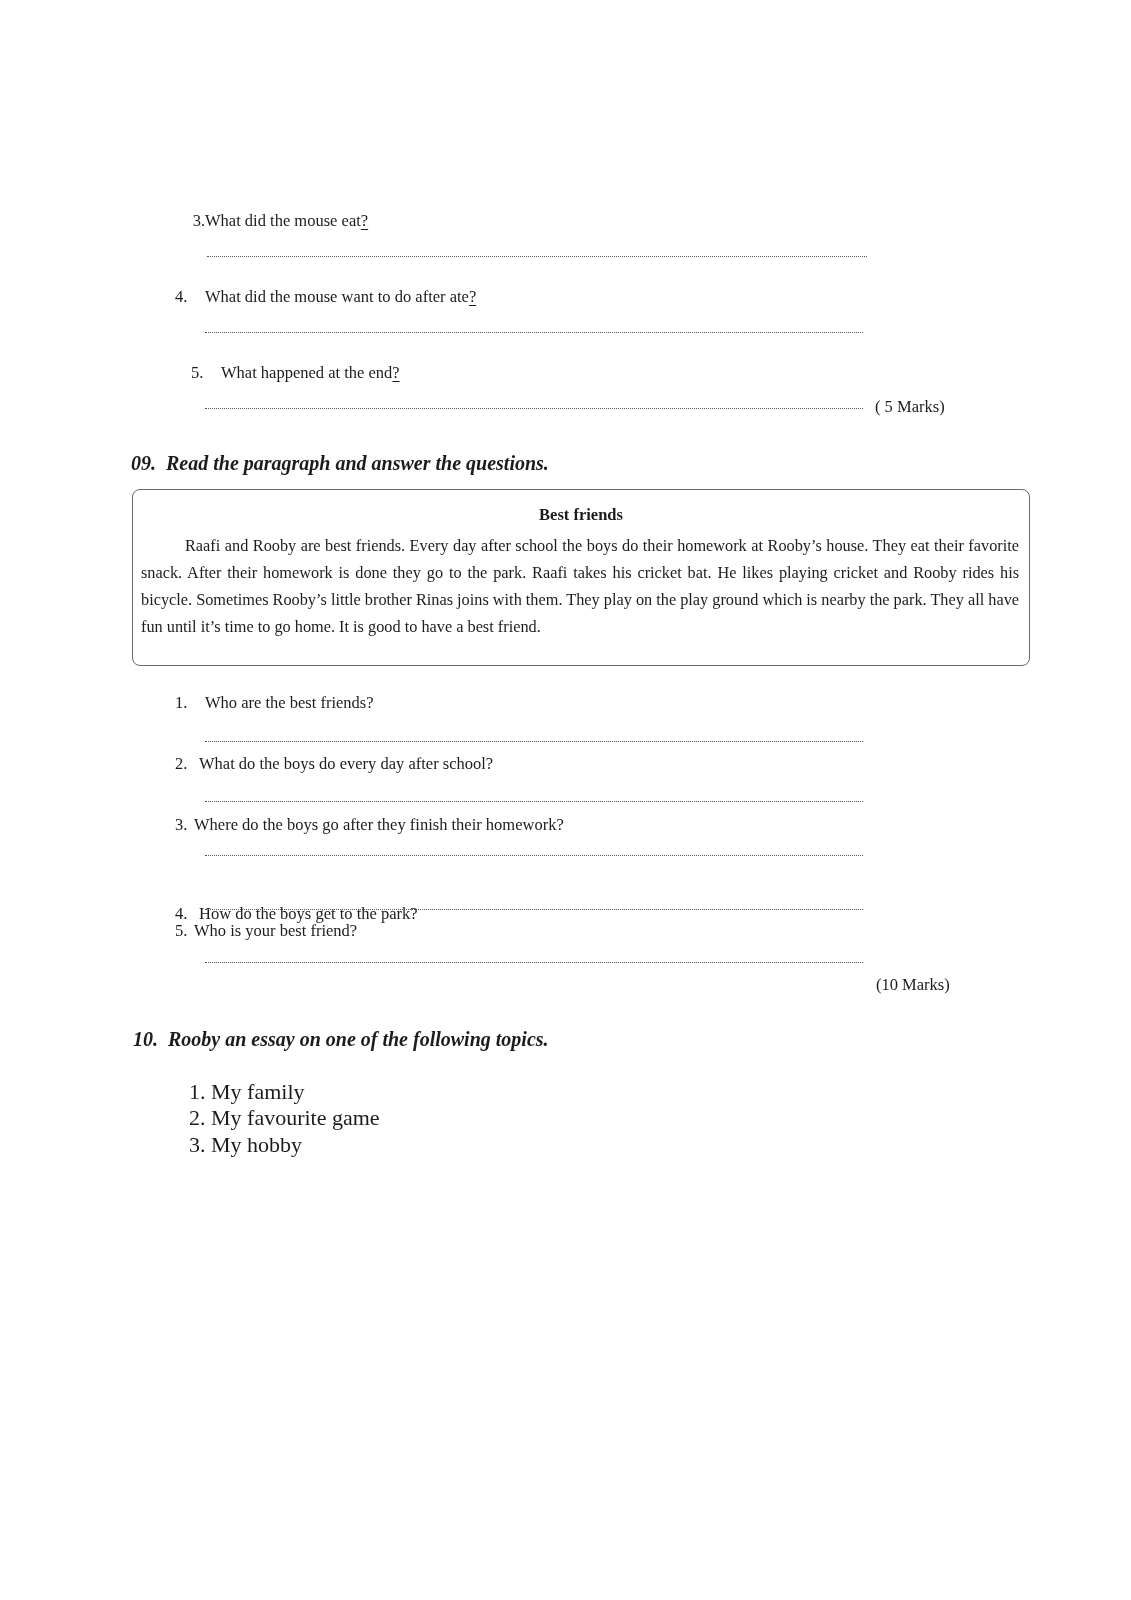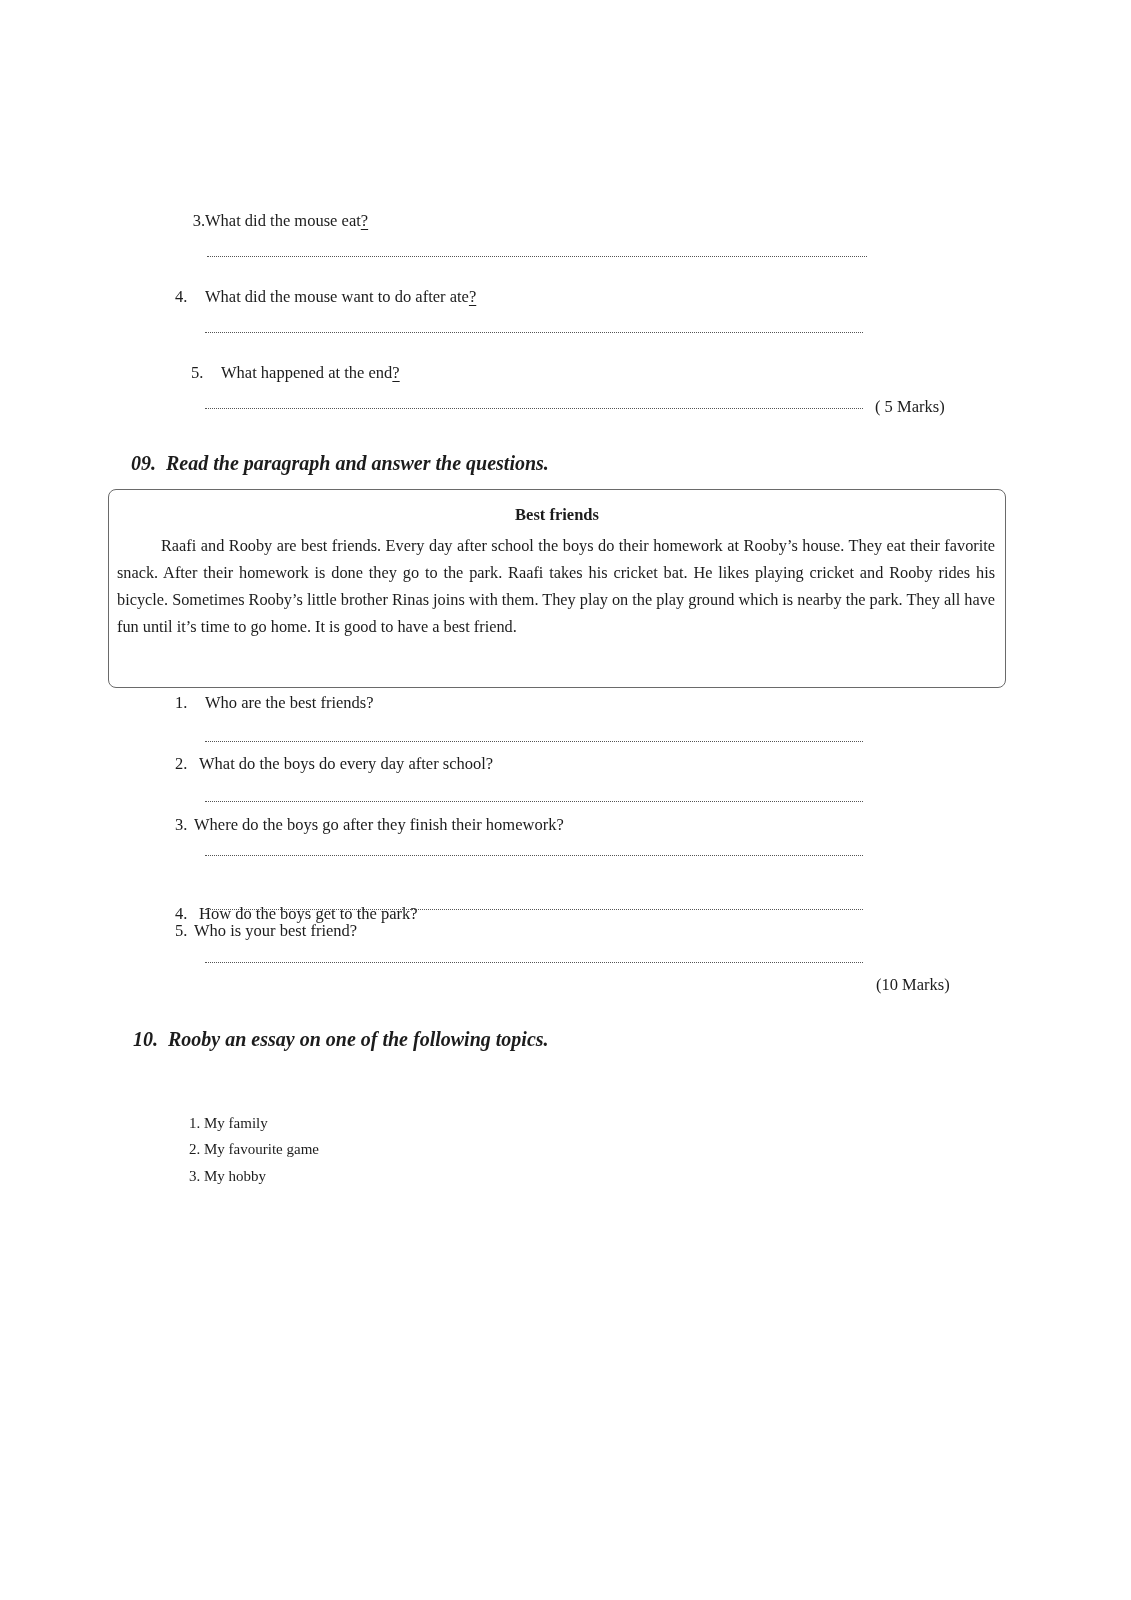--- a/index.html
+++ b/index.html
@@ -15,33 +15,33 @@
   .dots {
     position: absolute; height: 0;
     border-bottom: 1.6px dotted #555;
   }
   .marks { font-size: 16.5px; white-space: nowrap; }
   .section-head {
     font-size: 20px; font-weight: bold; font-style: italic; white-space: nowrap;
   }
   .section-head .sn { margin-right: 10px; }
   .box {
-    position: absolute; left: 108px; top: 489px; width: 898px; height: 199px;
+    position: absolute; left: 132px; top: 489px; width: 898px; height: 177px;
     border: 1.6px solid #6a6a6a; border-radius: 8px; box-sizing: border-box;
   }
   .box-title {
     position: absolute; left: 0; right: 0; top: 15px; text-align: center;
     font-weight: bold; font-size: 16.5px;
   }
   .box-text {
     position: absolute; left: 8px; right: 10px; top: 42px;
     font-size: 16.3px; line-height: 27px; text-align: justify;
     text-indent: 44px;
   }
-  .topic { font-size: 15px; white-space: nowrap; margin-top: 36px; }
+  .topic { font-size: 22px; white-space: nowrap; }
 </style>
 </head>
 <body>
 
 <div class="abs q" style="left:175px; top:211px;text-align:right;">
   <span class="num" style="width:30px;">3.</span><span>What did the mouse eat</span><span class="u">?</span>
 </div>
 <div class="dots" style="left:207px; top:256px; width:660px;"></div>
 
 <div class="abs q" style="left:175px; top:287px;">

